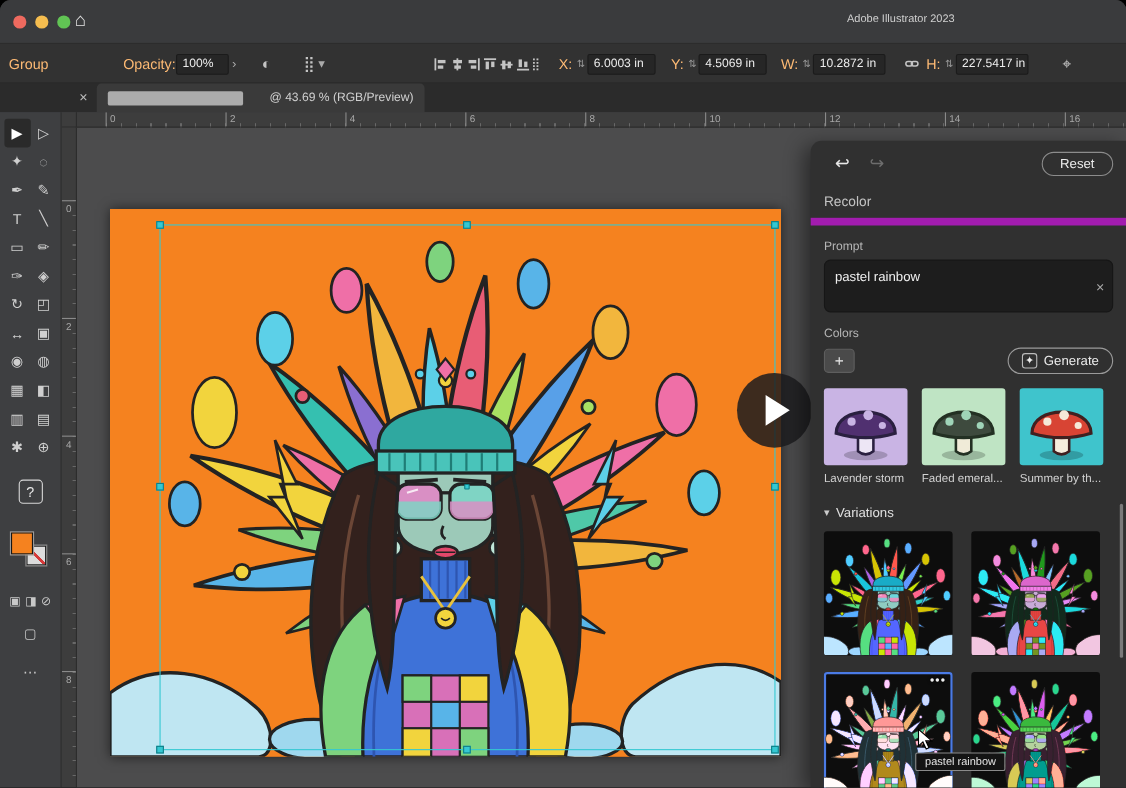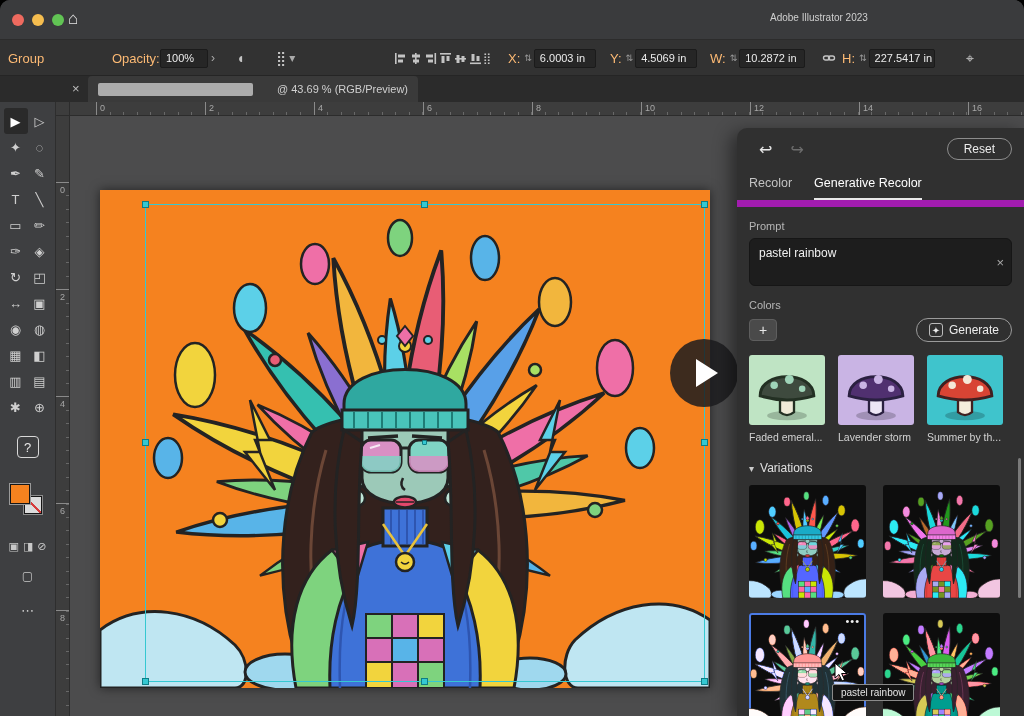--- a/index.html
+++ b/index.html
@@ -22,21 +22,21 @@
   .stepper { font-size:9px; color:#9a9a9a; margin:0 2px 0 4px; }
   .cb-label { color:#fdba74; font-size:13px; }
   .cb-icon { color:#c4c4c4; font-size:14px; }
   .chev { color:#aaa; font-size:12px; margin-left:3px; }
   .align-ico { display:inline-block; margin:0 1px; }
   .linksvg { display:inline-block; }
 
   
   .tabbar { position:absolute; left:0; top:76px; right:0; height:26px; background:#2b2b2b; }
   .tab-close { position:absolute; left:72px; top:5px; font-size:13px; color:#bdbdbd; cursor:default; }
-  .doc-tab { position:absolute; left:88px; top:0; width:330px; height:26px; background:#3a3a3a; border-radius:4px 4px 0 0; display:flex; align-items:center; gap:24px; padding:0 10px; }
+  .doc-tab { position:absolute; left:88px; top:0; width:298px; height:26px; background:#3a3a3a; border-radius:4px 4px 0 0; display:flex; align-items:center; gap:24px; padding:0 10px; }
   .doc-redact { width:158px; height:13px; background:#b9b9b9; border-radius:2px; opacity:.9; }
   .doc-zoom { font-size:11px; color:#d0d0d0; white-space:nowrap; }
 
   
   .content { position:absolute; left:0; top:102px; right:0; bottom:0; }
 
   
   .toolbar { position:absolute; left:0; top:0; bottom:0; width:56px; background:#3e3f41; border-right:1px solid #2e2e2e; z-index:3; display:flex; flex-direction:column; align-items:center; }
   .tools-grid { display:grid; grid-template-columns:24px 24px; grid-auto-rows:26px; margin-top:6px; }
   .tool { display:flex; align-items:center; justify-content:center; color:#cfcfcf; font-size:13px; border-radius:3px; cursor:default; }
@@ -464,64 +464,63 @@
     </div>
 
     <div class="panel">
       <div class="p-header">
         <span class="undo-ico">↩</span>
         <span class="redo-ico">↪</span>
         <button class="reset-btn">Reset</button>
       </div>
       <div class="p-tabs">
         <span class="p-tab">Recolor</span>
-        <span class="p-tab active">Generative Recolor</span>
       </div>
       <div class="p-label">Prompt</div>
       <div class="prompt-box">
         <span>pastel rainbow</span>
         <span class="prompt-clear">×</span>
       </div>
       <div class="p-label">Colors</div>
       <div class="colors-row">
         <div class="plus-btn">+</div>
         <button class="generate-btn">
           <span class="gen-ico">✦</span>
           <span>Generate</span>
         </button>
       </div>
 
       <div class="presets">
+        <div class="preset">
+          <div class="preset-thumb" style="background:#c9b4e4;">
+            <svg viewBox="0 0 64 60">
+              <ellipse cx="32" cy="52" rx="17" ry="4" fill="rgba(0,0,0,.2)"></ellipse>
+              <path d="M26,36 h12 v13 q-6,5 -12,0 Z" fill="#ede6f5" stroke="#2a2040" stroke-width="2"></path>
+              <path d="M9,35 C9,13 55,13 55,35 Q32,42 9,35 Z" fill="#503070" stroke="#2a2040" stroke-width="2.5"></path>
+              <circle cx="21" cy="26" r="3.2" fill="#c9b4e4"></circle>
+                <circle cx="34" cy="21" r="3.8" fill="#c9b4e4"></circle>
+                <circle cx="45" cy="29" r="2.8" fill="#c9b4e4"></circle>
+            </svg>
+          </div>
+          <div class="preset-label">Lavender storm</div>
+        </div>
         <div class="preset">
           <div class="preset-thumb" style="background:#bfe4c4;">
             <svg viewBox="0 0 64 60">
               <ellipse cx="32" cy="52" rx="17" ry="4" fill="rgba(0,0,0,.2)"></ellipse>
               <path d="M26,36 h12 v13 q-6,5 -12,0 Z" fill="#f0ebd8" stroke="#233023" stroke-width="2"></path>
               <path d="M9,35 C9,13 55,13 55,35 Q32,42 9,35 Z" fill="#3e4a3e" stroke="#233023" stroke-width="2.5"></path>
               <circle cx="21" cy="26" r="3.2" fill="#9fd4b8"></circle>
                 <circle cx="34" cy="21" r="3.8" fill="#9fd4b8"></circle>
                 <circle cx="45" cy="29" r="2.8" fill="#9fd4b8"></circle>
             </svg>
           </div>
           <div class="preset-label">Faded emeral...</div>
         </div>
         <div class="preset">
-          <div class="preset-thumb" style="background:#c9b4e4;">
-            <svg viewBox="0 0 64 60">
-              <ellipse cx="32" cy="52" rx="17" ry="4" fill="rgba(0,0,0,.2)"></ellipse>
-              <path d="M26,36 h12 v13 q-6,5 -12,0 Z" fill="#ede6f5" stroke="#2a2040" stroke-width="2"></path>
-              <path d="M9,35 C9,13 55,13 55,35 Q32,42 9,35 Z" fill="#503070" stroke="#2a2040" stroke-width="2.5"></path>
-              <circle cx="21" cy="26" r="3.2" fill="#c9b4e4"></circle>
-                <circle cx="34" cy="21" r="3.8" fill="#c9b4e4"></circle>
-                <circle cx="45" cy="29" r="2.8" fill="#c9b4e4"></circle>
-            </svg>
-          </div>
-          <div class="preset-label">Lavender storm</div>
-        </div>
-        <div class="preset">
           <div class="preset-thumb" style="background:#3fc4cc;">
             <svg viewBox="0 0 64 60">
               <ellipse cx="32" cy="52" rx="17" ry="4" fill="rgba(0,0,0,.2)"></ellipse>
               <path d="M26,36 h12 v13 q-6,5 -12,0 Z" fill="#f5eddc" stroke="#402020" stroke-width="2"></path>
               <path d="M9,35 C9,13 55,13 55,35 Q32,42 9,35 Z" fill="#d84434" stroke="#402020" stroke-width="2.5"></path>
               <circle cx="21" cy="26" r="3.2" fill="#f5e8d8"></circle>
                 <circle cx="34" cy="21" r="3.8" fill="#f5e8d8"></circle>
                 <circle cx="45" cy="29" r="2.8" fill="#f5e8d8"></circle>
             </svg>
           </div>

